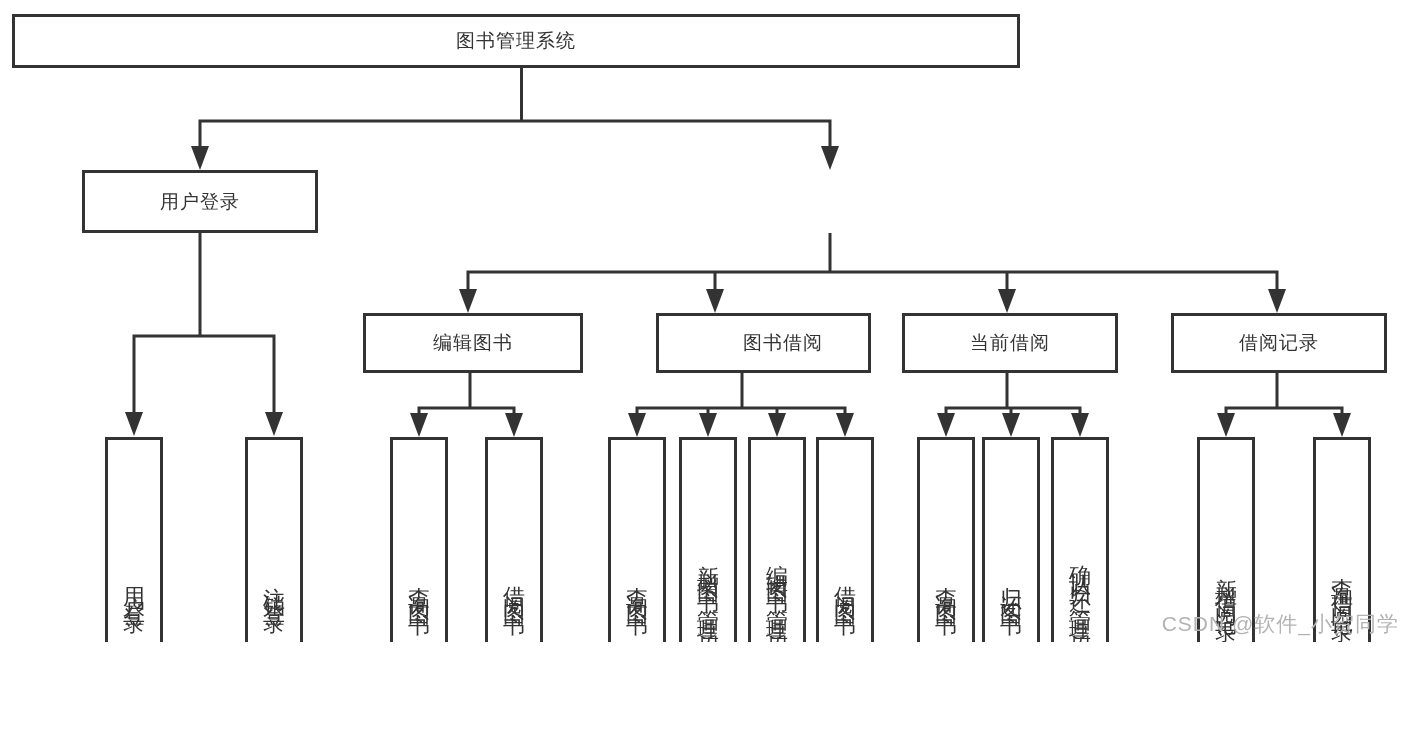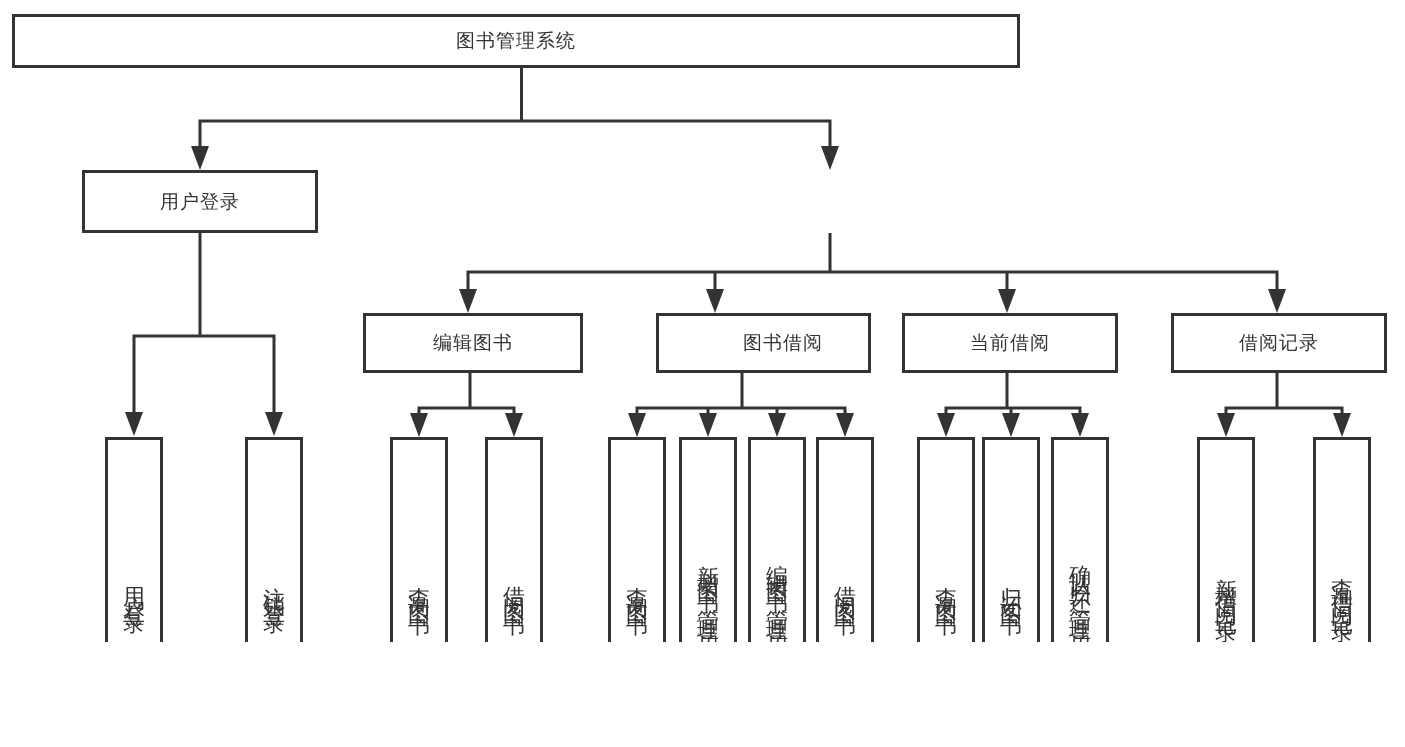--- a/index.html
+++ b/index.html
@@ -149,14 +149,15 @@
     <span class="vtext">确认归还（管理员）</span>
   </div>
 
   <div class="node v" style="left:1197px; top:437px; width:58px; height:300px;">
     <span class="vtext">新增借阅记录</span>
   </div>
   <div class="node v" style="left:1313px; top:437px; width:58px; height:300px;">
     <span class="vtext">查询借阅记录</span>
   </div>
 
+  <div class="watermark">CSDN @软件_小贺同学</div>
 
 </div>
 
 </body></html>

